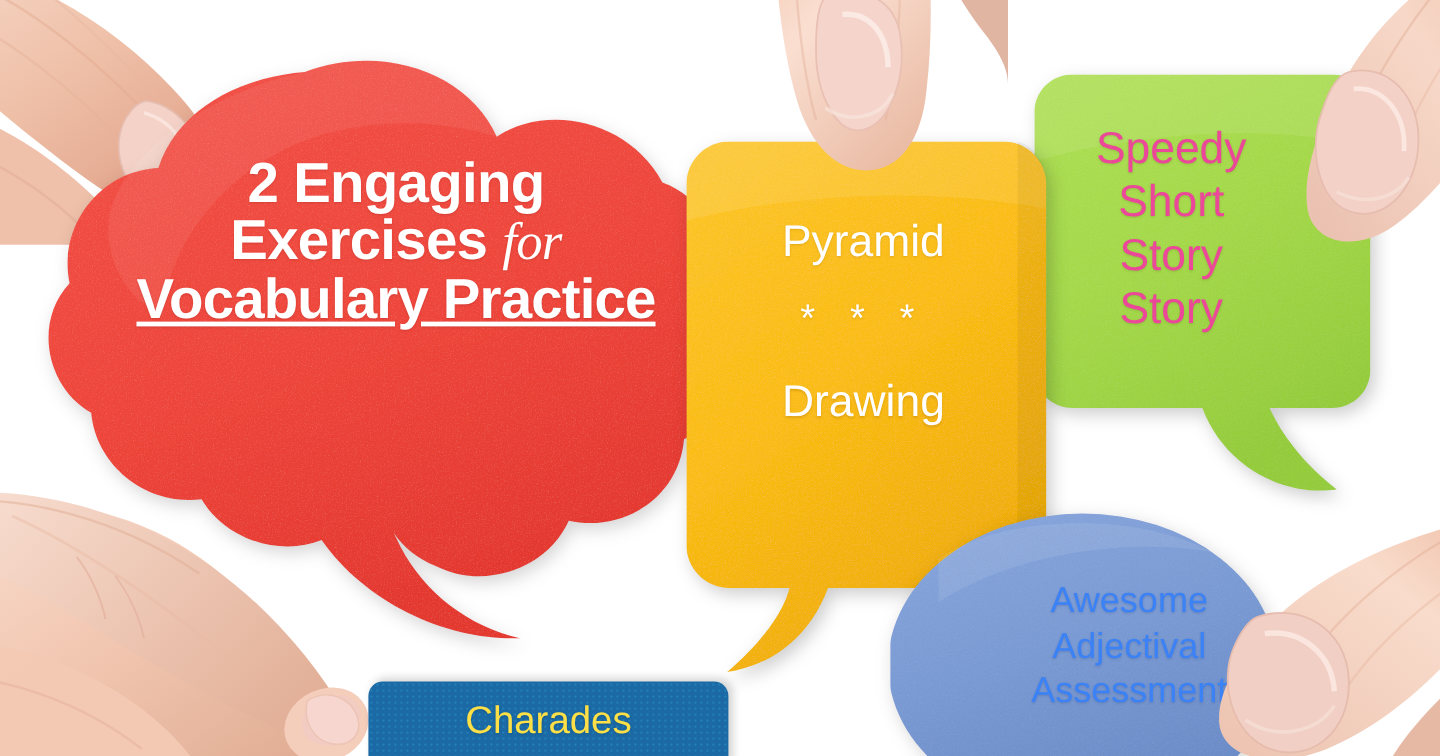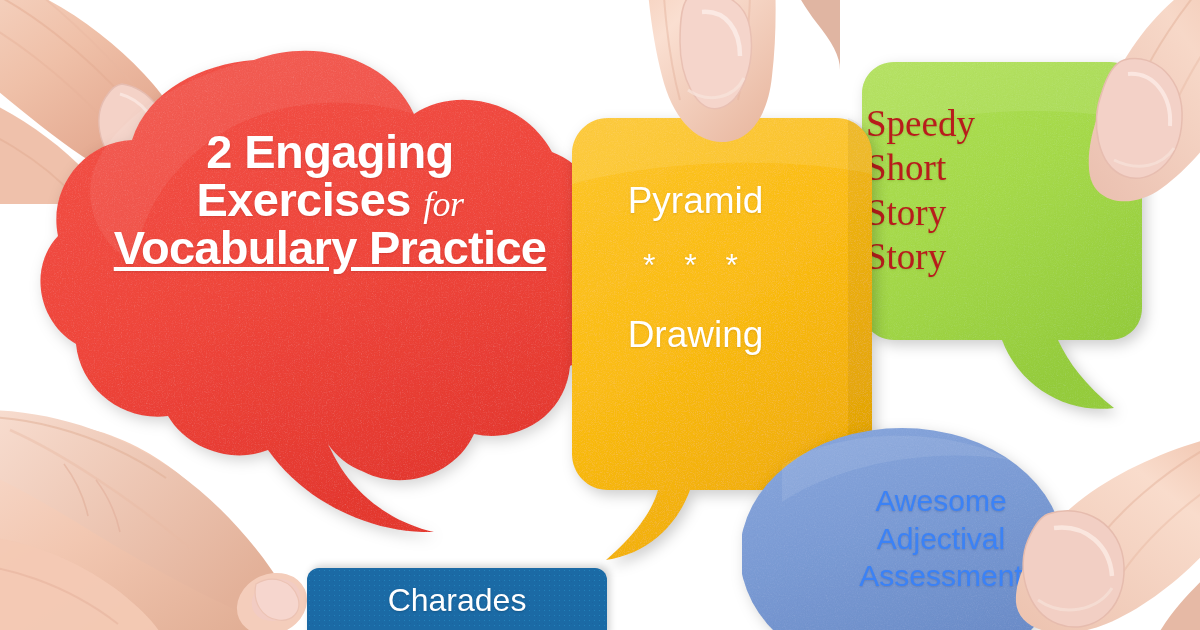--- a/index.html
+++ b/index.html
@@ -25,55 +25,55 @@
 
   
   #red-bubble{position:absolute;left:18px;top:42px;width:610px;height:490px;}
   #red-bubble svg{display:block;width:100%;height:100%;
     filter:drop-shadow(3px 5px 7px rgba(0,0,0,.17));}
   #red-title{position:absolute;left:60px;top:128px;width:540px;
     text-align:center;color:#fff;line-height:1.02;
     text-shadow:0 1px 2px rgba(120,20,12,.22);}
   #red-title .l1{display:block;font-size:47px;font-weight:bold;letter-spacing:-.6px;}
   #red-title .l2{display:block;font-size:47px;font-weight:bold;letter-spacing:-.6px;}
-  #red-title .l2 .ital{font-family:"Liberation Serif", serif;font-style:italic;font-weight:normal;font-size:36px;}
+  #red-title .l2 .ital{font-family:"Liberation Serif", serif;font-style:italic;font-weight:normal;font-size:44px;}
   #red-title .l3{display:block;font-size:47px;font-weight:bold;letter-spacing:-.7px;text-decoration:underline;}
 
   
   #yellow-bubble{position:absolute;left:572px;top:118px;width:300px;height:442px;}
   #yellow-bubble svg{display:block;width:100%;height:100%;
     filter:drop-shadow(4px 5px 7px rgba(0,0,0,.20));}
-  #yellow-text{position:absolute;left:548px;top:180px;width:295px;text-align:center;color:#fff;}
+  #yellow-text{position:absolute;left:572px;top:180px;width:295px;text-align:center;color:#fff;}
   #yellow-text .w{display:block;font-size:37px;line-height:1.12;font-weight:normal;
     text-shadow:0 1px 2px rgba(150,95,0,.25);}
   #yellow-text .stars{display:block;font-size:32px;margin:26px 0 30px;letter-spacing:10px;
     text-shadow:0 1px 2px rgba(150,95,0,.25);}
 
   
   #green-bubble{position:absolute;left:862px;top:62px;width:280px;height:356px;}
   #green-bubble svg{display:block;width:100%;height:100%;
     filter:drop-shadow(4px 5px 7px rgba(0,0,0,.20));}
-  #green-text{position:absolute;left:866px;top:102px;width:220px;text-align:left;color:#b91c1c;font-family:Liberation Serif, serif;}
+  #green-text{position:absolute;left:866px;top:102px;width:220px;text-align:center;color:#ec4899;}
   #green-text .w{display:block;font-size:37px;line-height:1.2;
     text-shadow:0 1px 2px rgba(80,120,20,.25);}
 
   
   #blue-oval{position:absolute;left:742px;top:422px;width:330px;height:230px;}
   #blue-oval svg{display:block;width:100%;height:100%;
     filter:drop-shadow(3px 4px 7px rgba(0,0,0,.17));}
   #blue-text{position:absolute;left:846px;top:482px;width:190px;text-align:center;color:#3b82f6;}
   #blue-text .w{display:block;font-size:30px;line-height:1.25;
     text-shadow:0 1px 2px rgba(40,60,110,.25);}
 
   
   #navy-card{position:absolute;left:307px;top:568px;width:300px;height:70px;
     background:#1b6aa5;border-radius:12px 12px 0 0;
     box-shadow:3px -3px 7px rgba(0,0,0,.17);overflow:hidden;}
   #navy-card .lbl{position:absolute;left:0;right:0;top:14px;text-align:center;
-    color:#ffffff;font-size:32px;text-shadow:0 1px 2px rgba(10,45,75,.3);}
+    color:#fde047;font-size:32px;text-shadow:0 1px 2px rgba(10,45,75,.3);}
 </style>
 </head>
 <body>
 
 <div class="stage">
 
   <div class="hand" style="left:-20px;top:368px;width:360px;height:280px;">
     <svg viewBox="0 0 360 280" width="360" height="280">
       <defs>
         <linearGradient id="sk1" x1="0" y1="0" x2="1" y2="1">

